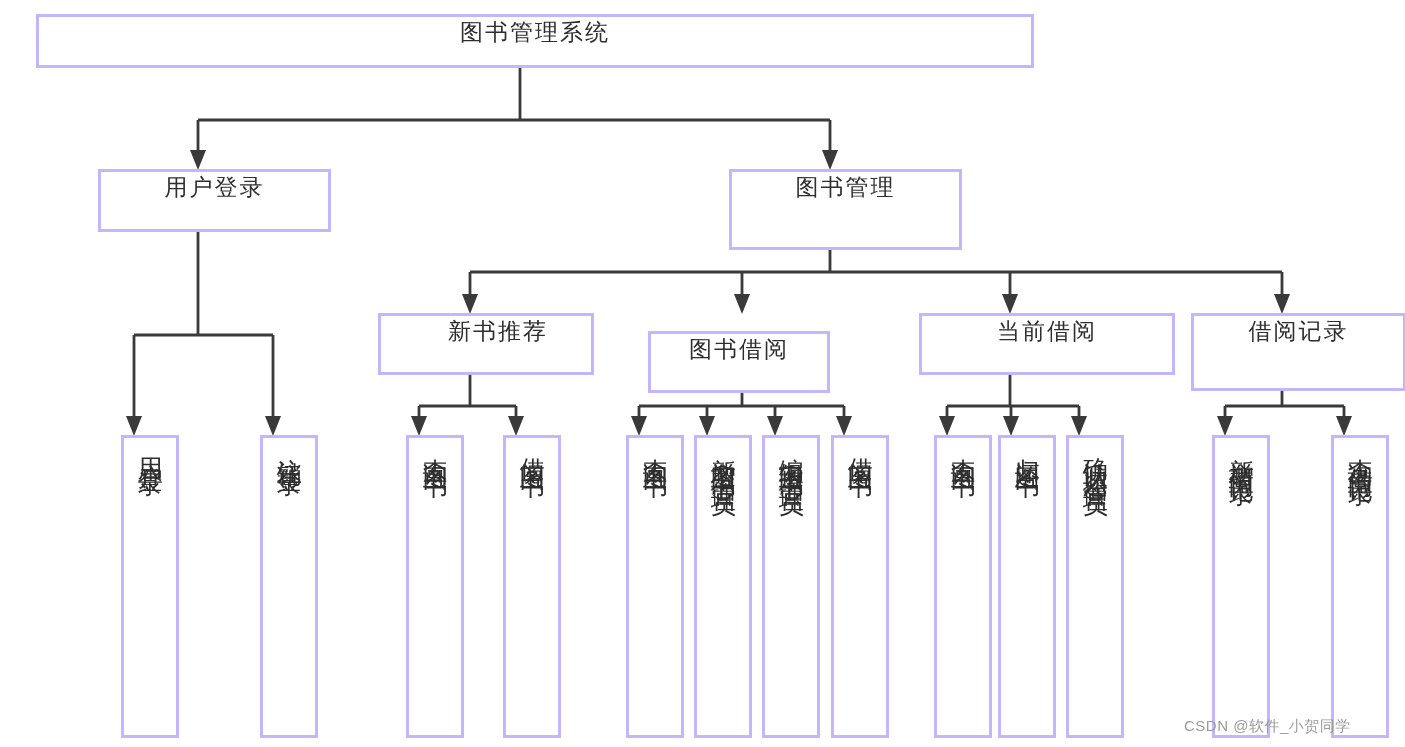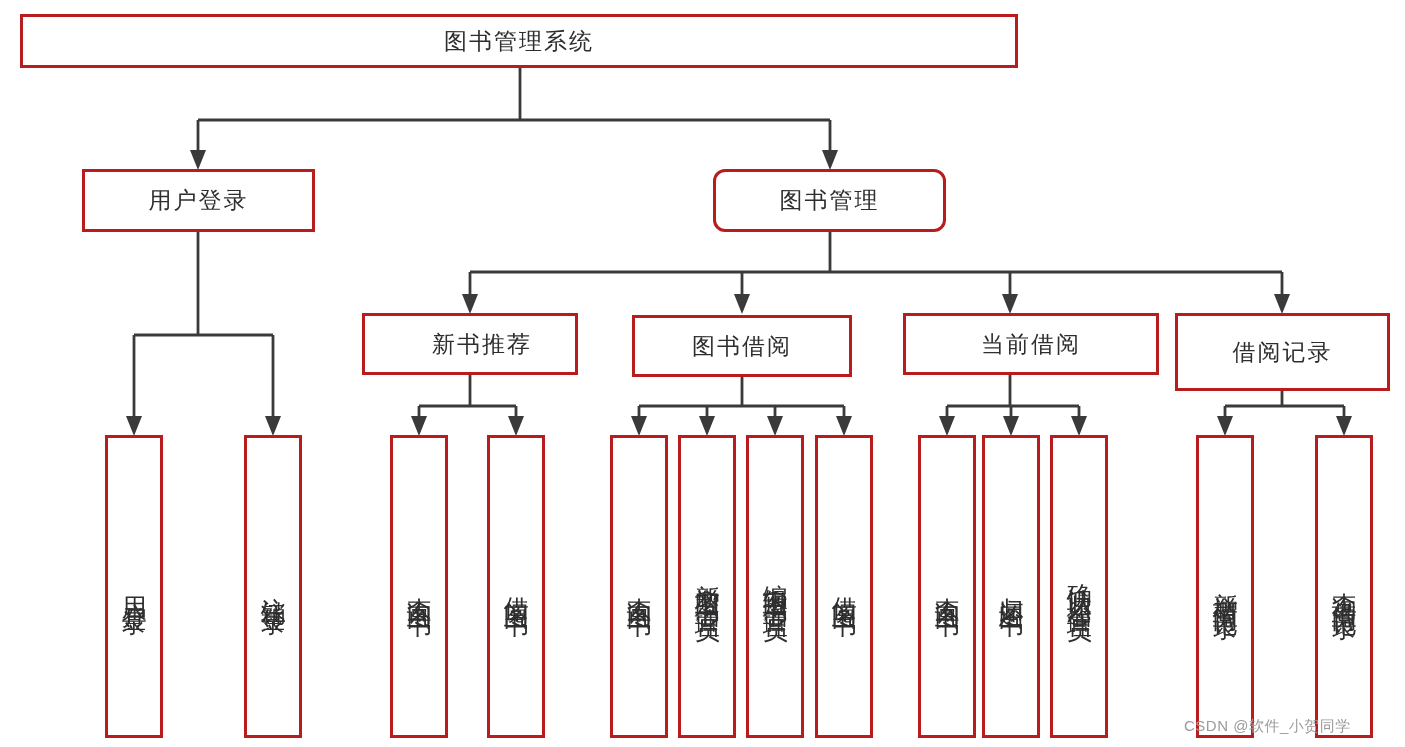--- a/index.html
+++ b/index.html
@@ -4,30 +4,31 @@
 <style>
   html,body { margin:0; padding:0; background:#ffffff; }
   .canvas {
     position:relative; width:1405px; height:747px; background:#ffffff;
     font-family:"Liberation Sans", sans-serif; overflow:hidden;
   }
   .connectors { position:absolute; left:0; top:0; width:1405px; height:747px; }
   .connectors line { stroke:#3a3a3a; stroke-width:2.8; }
   .connectors polygon { fill:#3a3a3a; }
   .box {
-    position:absolute; background:#ffffff; border:3px solid #b91c1c;
-    box-sizing:border-box; display:flex; align-items:center; justify-content:center;
+    position:absolute; background:#ffffff; border:3px solid #c4b5fd;
+    box-sizing:border-box; display:flex; justify-content:center;
     color:#2e2e2e;
+    margin-left:16px;
   }
   .hbox { font-size:23px; letter-spacing:2px; font-weight:400; }
   .root  { left:20px;  top:14px;  width:998px; height:54px; }
   .l2-0  { left:82px;  top:169px; width:233px; height:63px; }
-  .l2-1  { left:713px; top:169px; width:233px; height:63px;border-radius:12px; }
+  .l2-1  { left:713px; top:169px; width:233px; height:81px; }
   .l3-0  { left:362px; top:313px; width:216px; height:62px;padding-left:24px; }
-  .l3-1  { left:632px; top:315px; width:220px; height:62px; }
+  .l3-1  { left:632px; top:331px; width:182px; height:62px; }
   .l3-2  { left:903px; top:313px; width:256px; height:62px; }
   .l3-3  { left:1175px;top:313px; width:215px; height:78px; }
   .leaf  { top:435px; width:58px; height:303px; }
   .leaf .vtext {
     writing-mode:vertical-rl; text-orientation:mixed;
     font-size:25px; letter-spacing:5px; line-height:1.1; white-space:nowrap;
   }
   .lf-0  { left:105px; }
   .lf-1  { left:244px; }
   .lf-2  { left:390px; }

